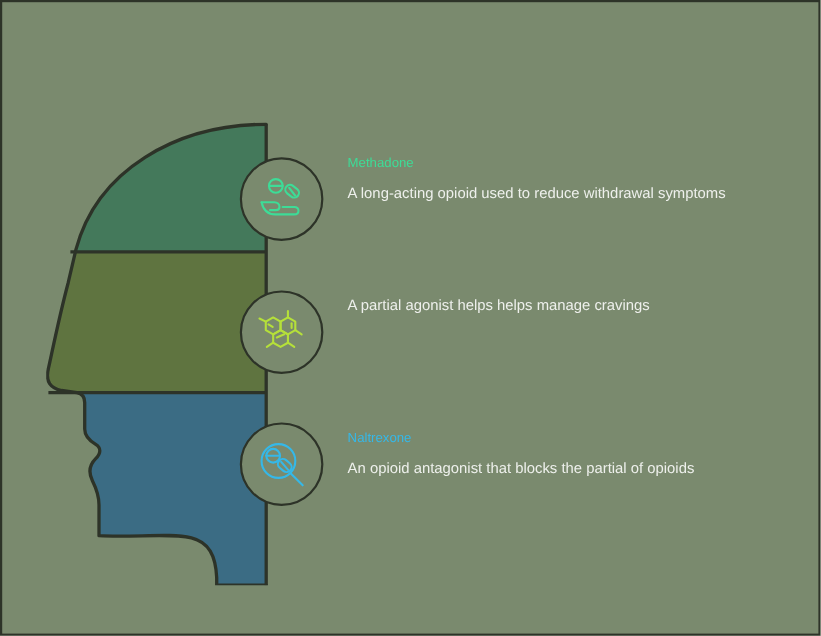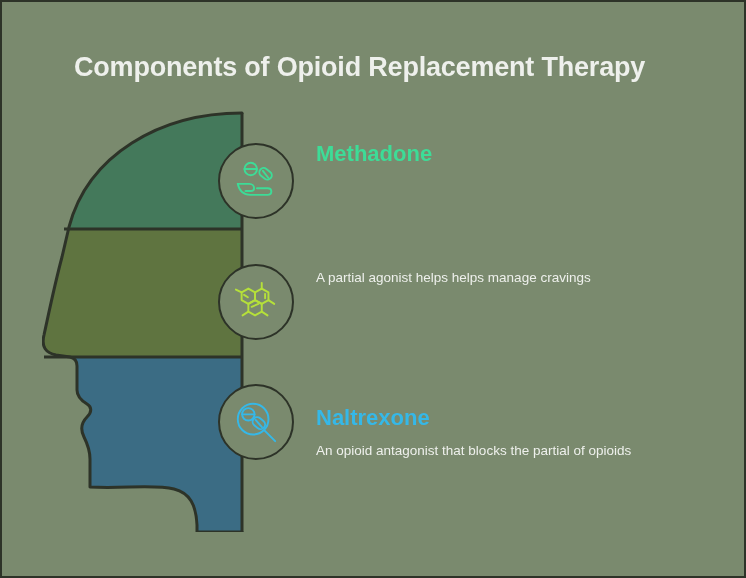--- a/index.html
+++ b/index.html
@@ -36,35 +36,35 @@
     left: 40px;
     top: 105px;
     width: 260px;
     height: 425px;
   }
   .entry {
     position: absolute;
     left: 314px;
   }
   .entry-title {
-    font-size: 22px;
-    font-weight: bold;
+    font-size: 12px;
+    font-weight: normal;
     margin: 0 0 11px 0;
     line-height: 1.1;
   }
   .entry-desc {
     font-size: 13.5px;
     color: #eef0ec;
     line-height: 1.45;
     margin: 0;
     max-width: 375px;
   }
   #entry-0 { top: 140px; }
   #entry-1 { top: 266px; }
-  #entry-2 { top: 404px; }
+  #entry-2 { top: 390px; }
 
   .icon-badge {
     position: absolute;
     width: 76px;
     height: 76px;
   }
   .icon-badge .badge-circle {
     position: absolute;
     inset: 0;
     border-radius: 50%;
@@ -82,21 +82,20 @@
   }
   #badge-0 { left: 216px; top: 141px; }
   #badge-1 { left: 216px; top: 262px; }
   #badge-2 { left: 216px; top: 382px; }
 </style>
 </head>
 <body>
 
 <div id="infographic">
 
-  <div id="page-title">Components of Opioid Replacement Therapy</div>
 
   <svg id="head-graphic" viewBox="0 0 260 425" xmlns="http://www.w3.org/2000/svg">
     <defs>
       <clipPath id="headClip">
         <path d="M 200 6
                  C 118 6, 46 48, 27 120
                  L 20 150
                  C 12 180, 6 210, 2 228
                  C -1 240, 4 246, 14 248
                  L 28 250
@@ -180,20 +179,21 @@
       <line x1="32.5" y1="32.5" x2="44" y2="44"></line>
       <circle cx="16" cy="16" r="6.5"></circle>
       <line x1="9.5" y1="16" x2="22.5" y2="16"></line>
       <rect x="20" y="20.5" width="14" height="9.5" rx="4.75" transform="rotate(40 27 25.2)"></rect>
       <line x1="23.6" y1="21.8" x2="30.2" y2="29.4"></line>
     </svg>
   </div>
 
   <div class="entry" id="entry-0">
     <p class="entry-title" style="color: rgb(61, 220, 151);">Methadone</p>
+    <p class="entry-desc">A long-acting opioid used to reduce withdrawal symptoms</p>
   </div>
 
   <div class="entry" id="entry-1">
     <p class="entry-desc">A partial agonist helps helps manage cravings</p>
   </div>
 
   <div class="entry" id="entry-2">
     <p class="entry-title" style="color: rgb(53, 184, 232);">Naltrexone</p>
     <p class="entry-desc">An opioid antagonist that blocks the partial of opioids</p>
   </div>

